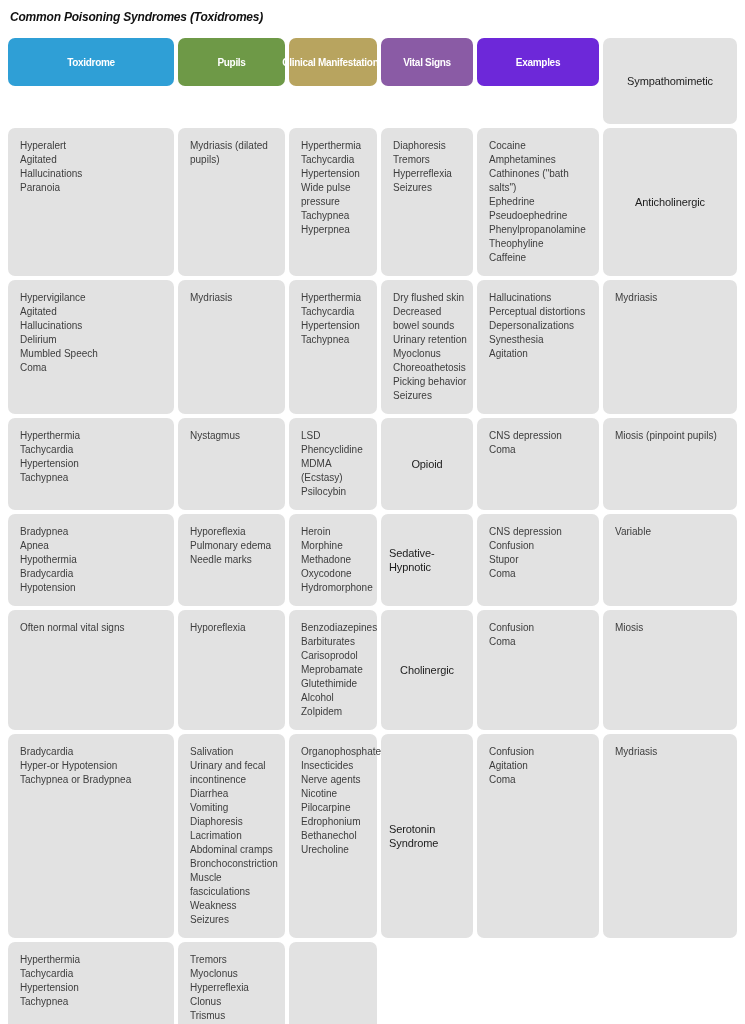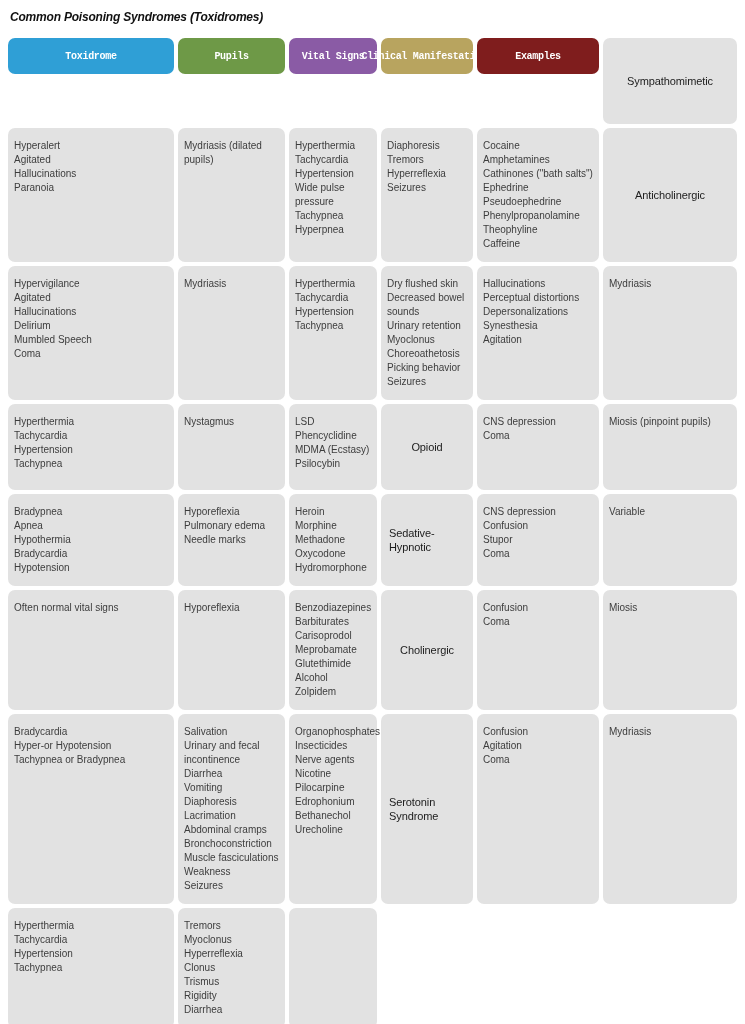--- a/index.html
+++ b/index.html
@@ -24,37 +24,36 @@
     margin: 2px 0 14px 2px;
     letter-spacing: -0.2px;
   }
   .grid {
     display: grid;
     grid-template-columns: 166px 107px 88px 92px 122px 134px;
     gap: 4px;
     width: 729px;
   }
   .hcell {
-    height: 36px;
+    height: 48px;
     border-radius: 7px;
     display: flex;
     align-items: center;
     justify-content: center;
     color: #ffffff;
     font-weight: bold;
     font-size: 10px;
     letter-spacing: -0.3px;
     white-space: nowrap;
     overflow: visible;
-    font-family: Liberation Mono, monospace;
   }
   .cell {
     background: #e2e2e2;
     border-radius: 7px;
-    padding: 11px 5px 11px 6px;
+    padding: 11px 5px 11px 12px;
     box-sizing: border-box;
     font-size: 10px;
     line-height: 14px;
     color: #3d3d3d;
     min-height: 86px;
   }
   .cell .item {
     margin: 0;
   }
   .tox {
@@ -69,23 +68,23 @@
   }
 </style>
 </head>
 <body>
 
 <div class="page">
   <h1 class="title">Common Poisoning Syndromes (Toxidromes)</h1>
   <div class="grid" id="grid">
       <div class="hcell" style="background: rgb(47, 159, 214);">Toxidrome</div>
       <div class="hcell" style="background: rgb(110, 153, 71);">Pupils</div>
+      <div class="hcell" style="background: rgb(184, 164, 95);">Clinical Manifestations</div>
       <div class="hcell" style="background: rgb(138, 91, 165);">Vital Signs</div>
-      <div class="hcell" style="background: rgb(184, 164, 95);">Clinical Manifestations</div>
-      <div class="hcell" style="background: #7f1d1d; text-align: center;">Examples</div>
+      <div class="hcell" style="background: #6d28d9; text-align: center;">Examples</div>
       <div class="cell tox">Sympathomimetic</div>
       <div class="cell">
         <div class="item">Hyperalert</div>
         <div class="item">Agitated</div>
         <div class="item">Hallucinations</div>
         <div class="item">Paranoia</div>
       </div>
       <div class="cell">
         <div class="item">Mydriasis (dilated pupils)</div>
       </div>

